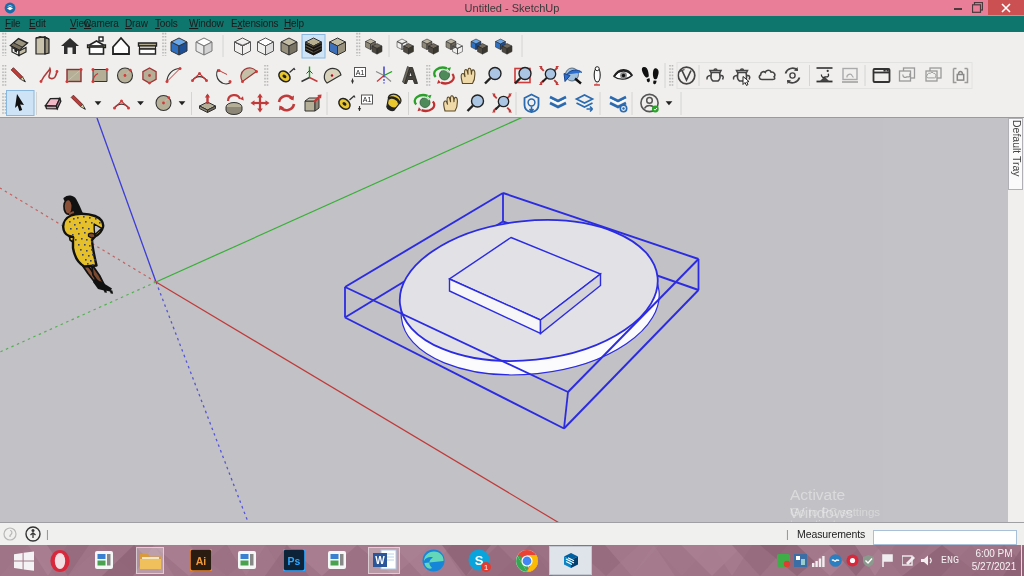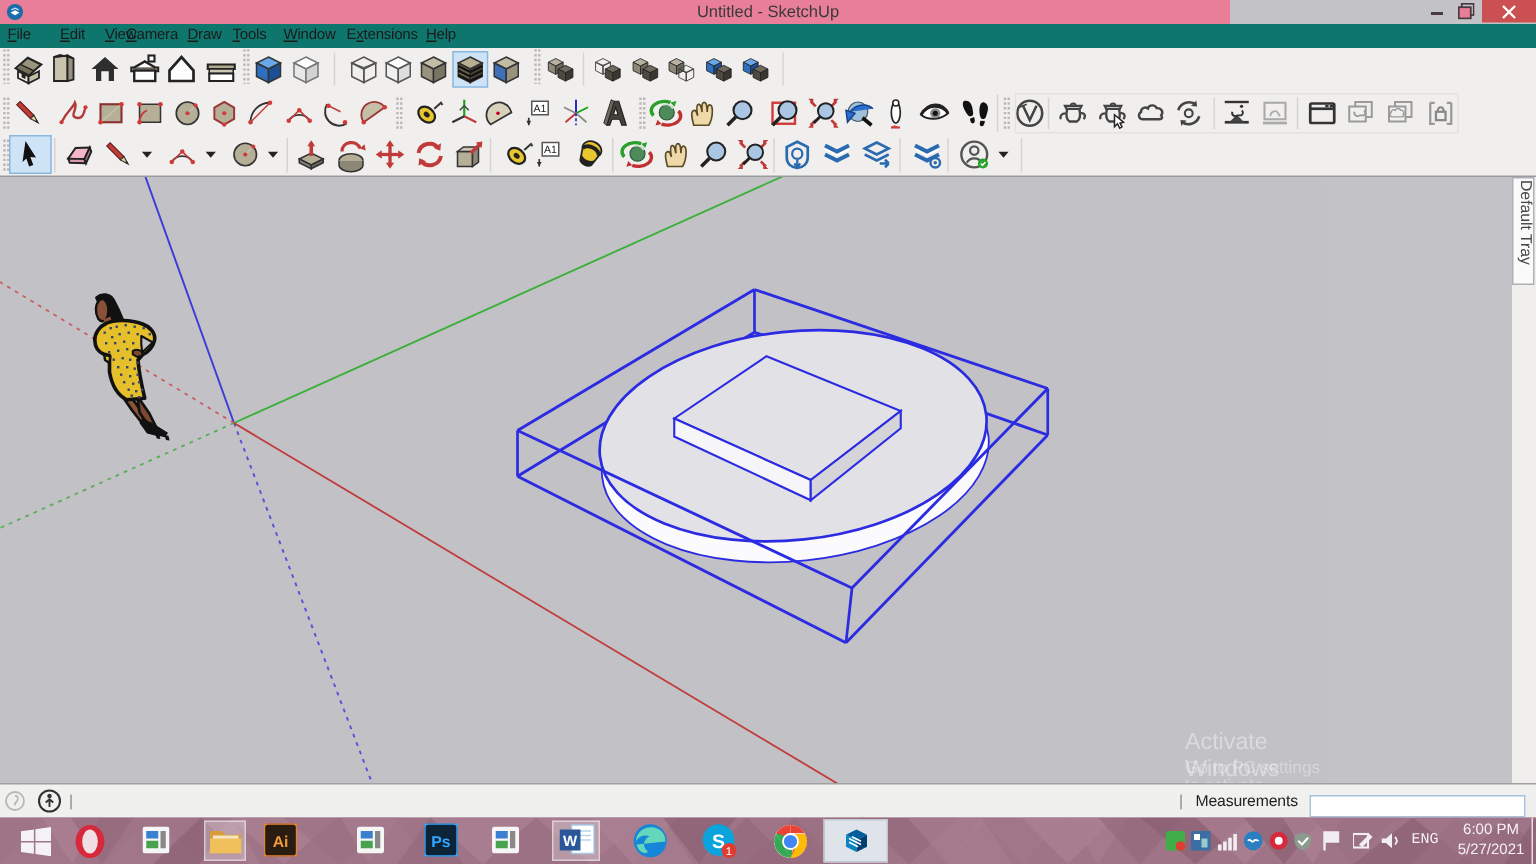--- a/index.html
+++ b/index.html
@@ -1,15 +1,15 @@
 <!DOCTYPE html>
 <html><head><meta charset="utf-8"><style>
 *{margin:0;padding:0;box-sizing:border-box}
 body{width:1024px;height:576px;font-family:"Liberation Sans",sans-serif;overflow:hidden;background:#c3c3c7}
-#titlebar{position:absolute;left:0;top:0;width:820px;height:16px;background:#e87e98}
+#titlebar{position:absolute;left:0;top:0;width:1024px;height:16px;background:#e87e98}
 #menubar{position:absolute;left:0;top:16px;width:1024px;height:16px;background:#0f766e;font-size:10px;letter-spacing:-0.15px;color:#1a1a1a}
 #toolbar{position:absolute;left:0;top:32px;width:1024px;height:86px;background:#f0efed;border-bottom:1px solid #9a9aa0}
 #canvas{position:absolute;left:0;top:118px;width:883px;height:404px;background:#c2c1c5}
 #tray{position:absolute;left:1008px;top:118px;width:16px;height:404px;background:#f0efed}
 #traytab{position:absolute;left:0px;top:0px;width:15px;height:72px;background:#fafafa;border:1px solid #b0b0b5;border-left:1px solid #b0b0b5}
 #traytxt{position:absolute;left:-27px;top:30px;width:70px;transform:rotate(90deg);font-size:10.5px;color:#444;white-space:nowrap}
 #statusbar{position:absolute;left:0;top:522px;width:1024px;height:23px;background:#f0f0ee;border-top:1px solid #a0a0a4;font-size:10.5px;letter-spacing:-0.1px;color:#222}
 #taskbar{position:absolute;left:0;top:545px;width:1024px;height:31px;background:#a5798b;overflow:hidden}
 .wm1{position:absolute;left:790px;top:368px;font-size:15.5px;color:rgba(255,255,255,0.40)}
 .wm2{position:absolute;left:790px;top:388px;font-size:11.5px;color:rgba(255,255,255,0.34)}
@@ -26,21 +26,21 @@
       <rect x="2.5" y="0.5" width="8" height="7.5" fill="none" stroke="#4a3a3e" stroke-width="1.2"></rect>
       <rect x="0.5" y="2.8" width="8" height="7.5" fill="#e87e98" stroke="#4a3a3e" stroke-width="1.2"></rect>
     </svg>
  <div style="position:absolute;left:988px;top:0;width:36px;height:15px;background:#cb5051"></div>
  <svg width="10" height="10" style="position:absolute;left:1001px;top:3px">
       <path d="M1,1 L9,9 M9,1 L1,9" stroke="#fff" stroke-width="1.6"></path>
     </svg>
 </div>
 <div id="menubar">
     <div style="position:absolute;left:5px;top:2px"><u>F</u>ile</div>
-    <div style="position:absolute;left:40px;top:2px"><u>E</u>dit</div>
+    <div style="position:absolute;left:29px;top:2px"><u>E</u>dit</div>
     <div style="position:absolute;left:70px;top:2px"><u>V</u>iew</div>
     <div style="position:absolute;left:84px;top:2px"><u>C</u>amera</div>
     <div style="position:absolute;left:125px;top:2px"><u>D</u>raw</div>
     <div style="position:absolute;left:155px;top:2px"><u>T</u>ools</div>
     <div style="position:absolute;left:189px;top:2px"><u>W</u>indow</div>
     <div style="position:absolute;left:231px;top:2px">E<u>x</u>tensions</div>
     <div style="position:absolute;left:284px;top:2px"><u>H</u>elp</div>
   </div>
 <div id="toolbar">
     <svg width="1024" height="86" viewBox="0 0 1024 86" style="position:absolute;left:0;top:0">
@@ -770,21 +770,21 @@
         <rect x="2.5" y="3" width="8" height="5" fill="#3a7fd0"></rect>
         <rect x="2.5" y="9.5" width="8" height="5" fill="#49a24e"></rect>
         <rect x="12" y="3" width="3.5" height="11.5" fill="#888"></rect>
       </svg></div>
     <div style="position:absolute;left:136px;top:2px;width:28px;height:27px;background:rgba(255,255,255,.28);border:1px solid rgba(255,255,255,.5)"></div>
     <div style="position:absolute;left:140px;top:7px;width:21px;height:17px"><svg width="21" height="17">
         <path d="M0,2 L8,2 L10,4.5 L21,4.5 L21,17 L0,17 Z" fill="#d89a3a"></path>
         <rect x="2" y="5" width="17" height="5" fill="#f2e6c2"></rect>
         <path d="M0,7 L21,7 L21,17 L0,17 Z" fill="#efc05c"></path>
       </svg></div>
-    <div style="position:absolute;left:176px;top:4px;width:38px;height:22px"><svg width="22" height="22">
+    <div style="position:absolute;left:190px;top:4px;width:38px;height:22px"><svg width="22" height="22">
         <rect width="22" height="22" rx="2.5" fill="#2a1c10" stroke="#e8842a" stroke-width="1.6"></rect>
         <text x="11" y="15.5" font-family="Liberation Sans" font-size="10.5" font-weight="bold" fill="#f09a3e" text-anchor="middle">Ai</text>
       </svg></div>
     <div style="position:absolute;left:238px;top:6px;width:18px;height:18px"><svg width="18" height="18">
         <rect width="18" height="18" rx="2" fill="#f6f6f6"></rect>
         <rect x="2.5" y="3" width="8" height="5" fill="#3a7fd0"></rect>
         <rect x="2.5" y="9.5" width="8" height="5" fill="#49a24e"></rect>
         <rect x="12" y="3" width="3.5" height="11.5" fill="#888"></rect>
       </svg></div>
     <div style="position:absolute;left:283px;top:4px;width:22px;height:34px"><svg width="22" height="22">

